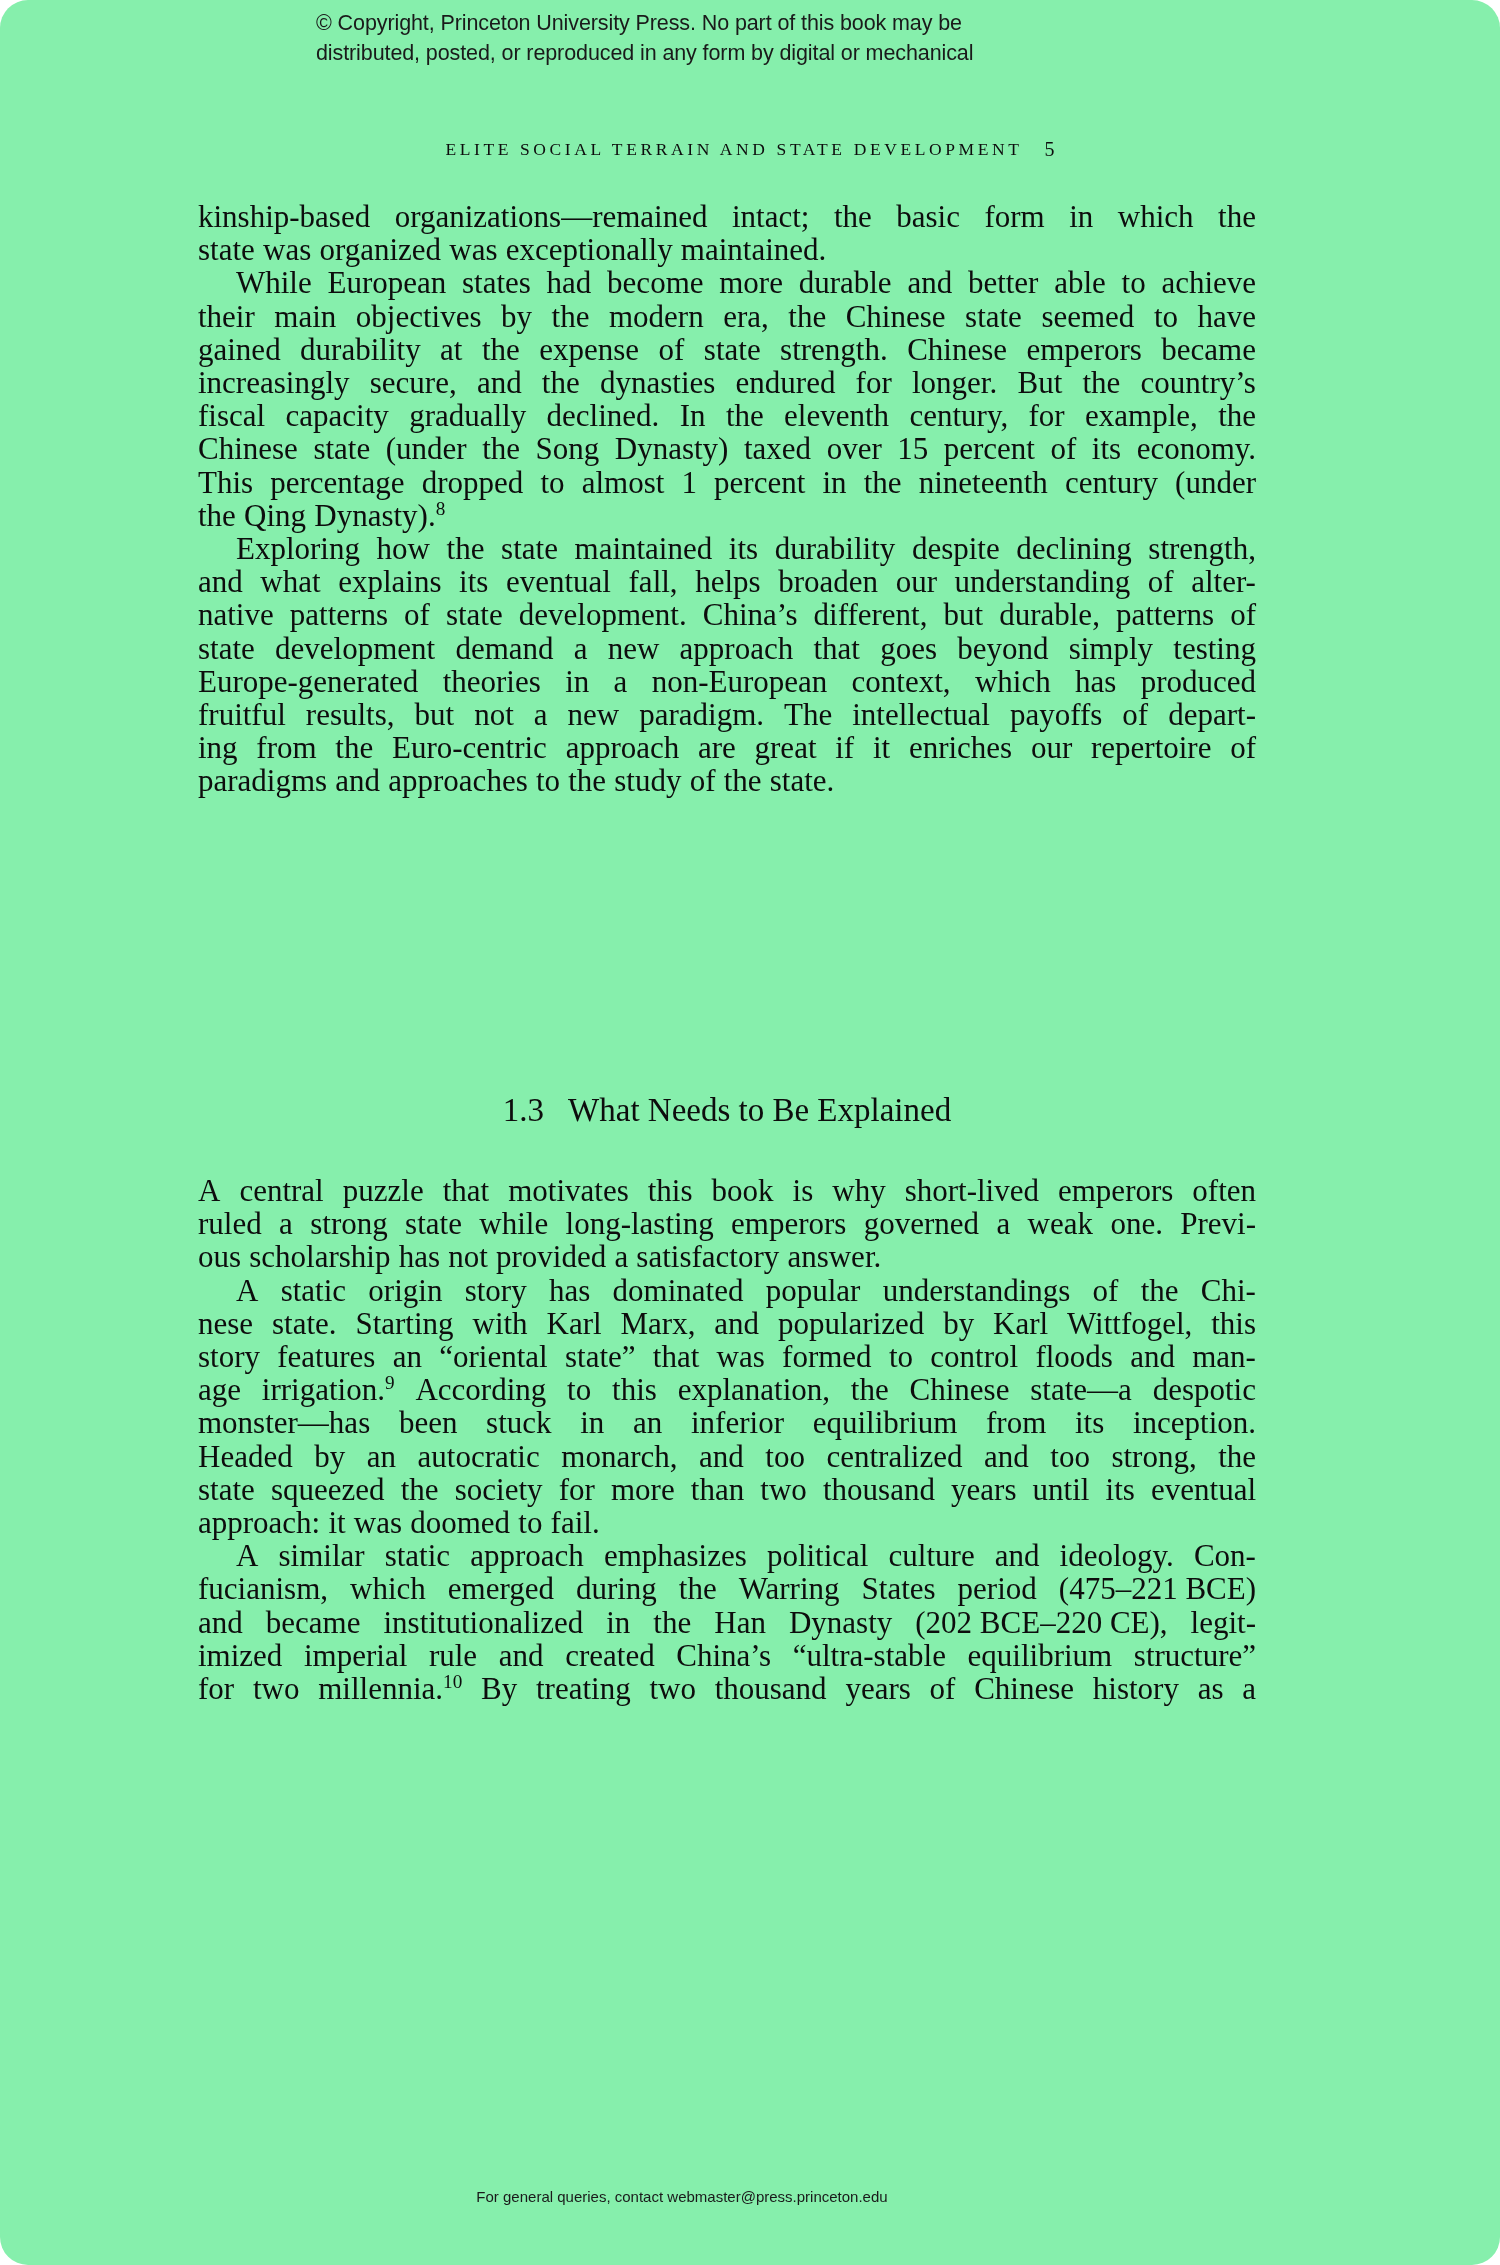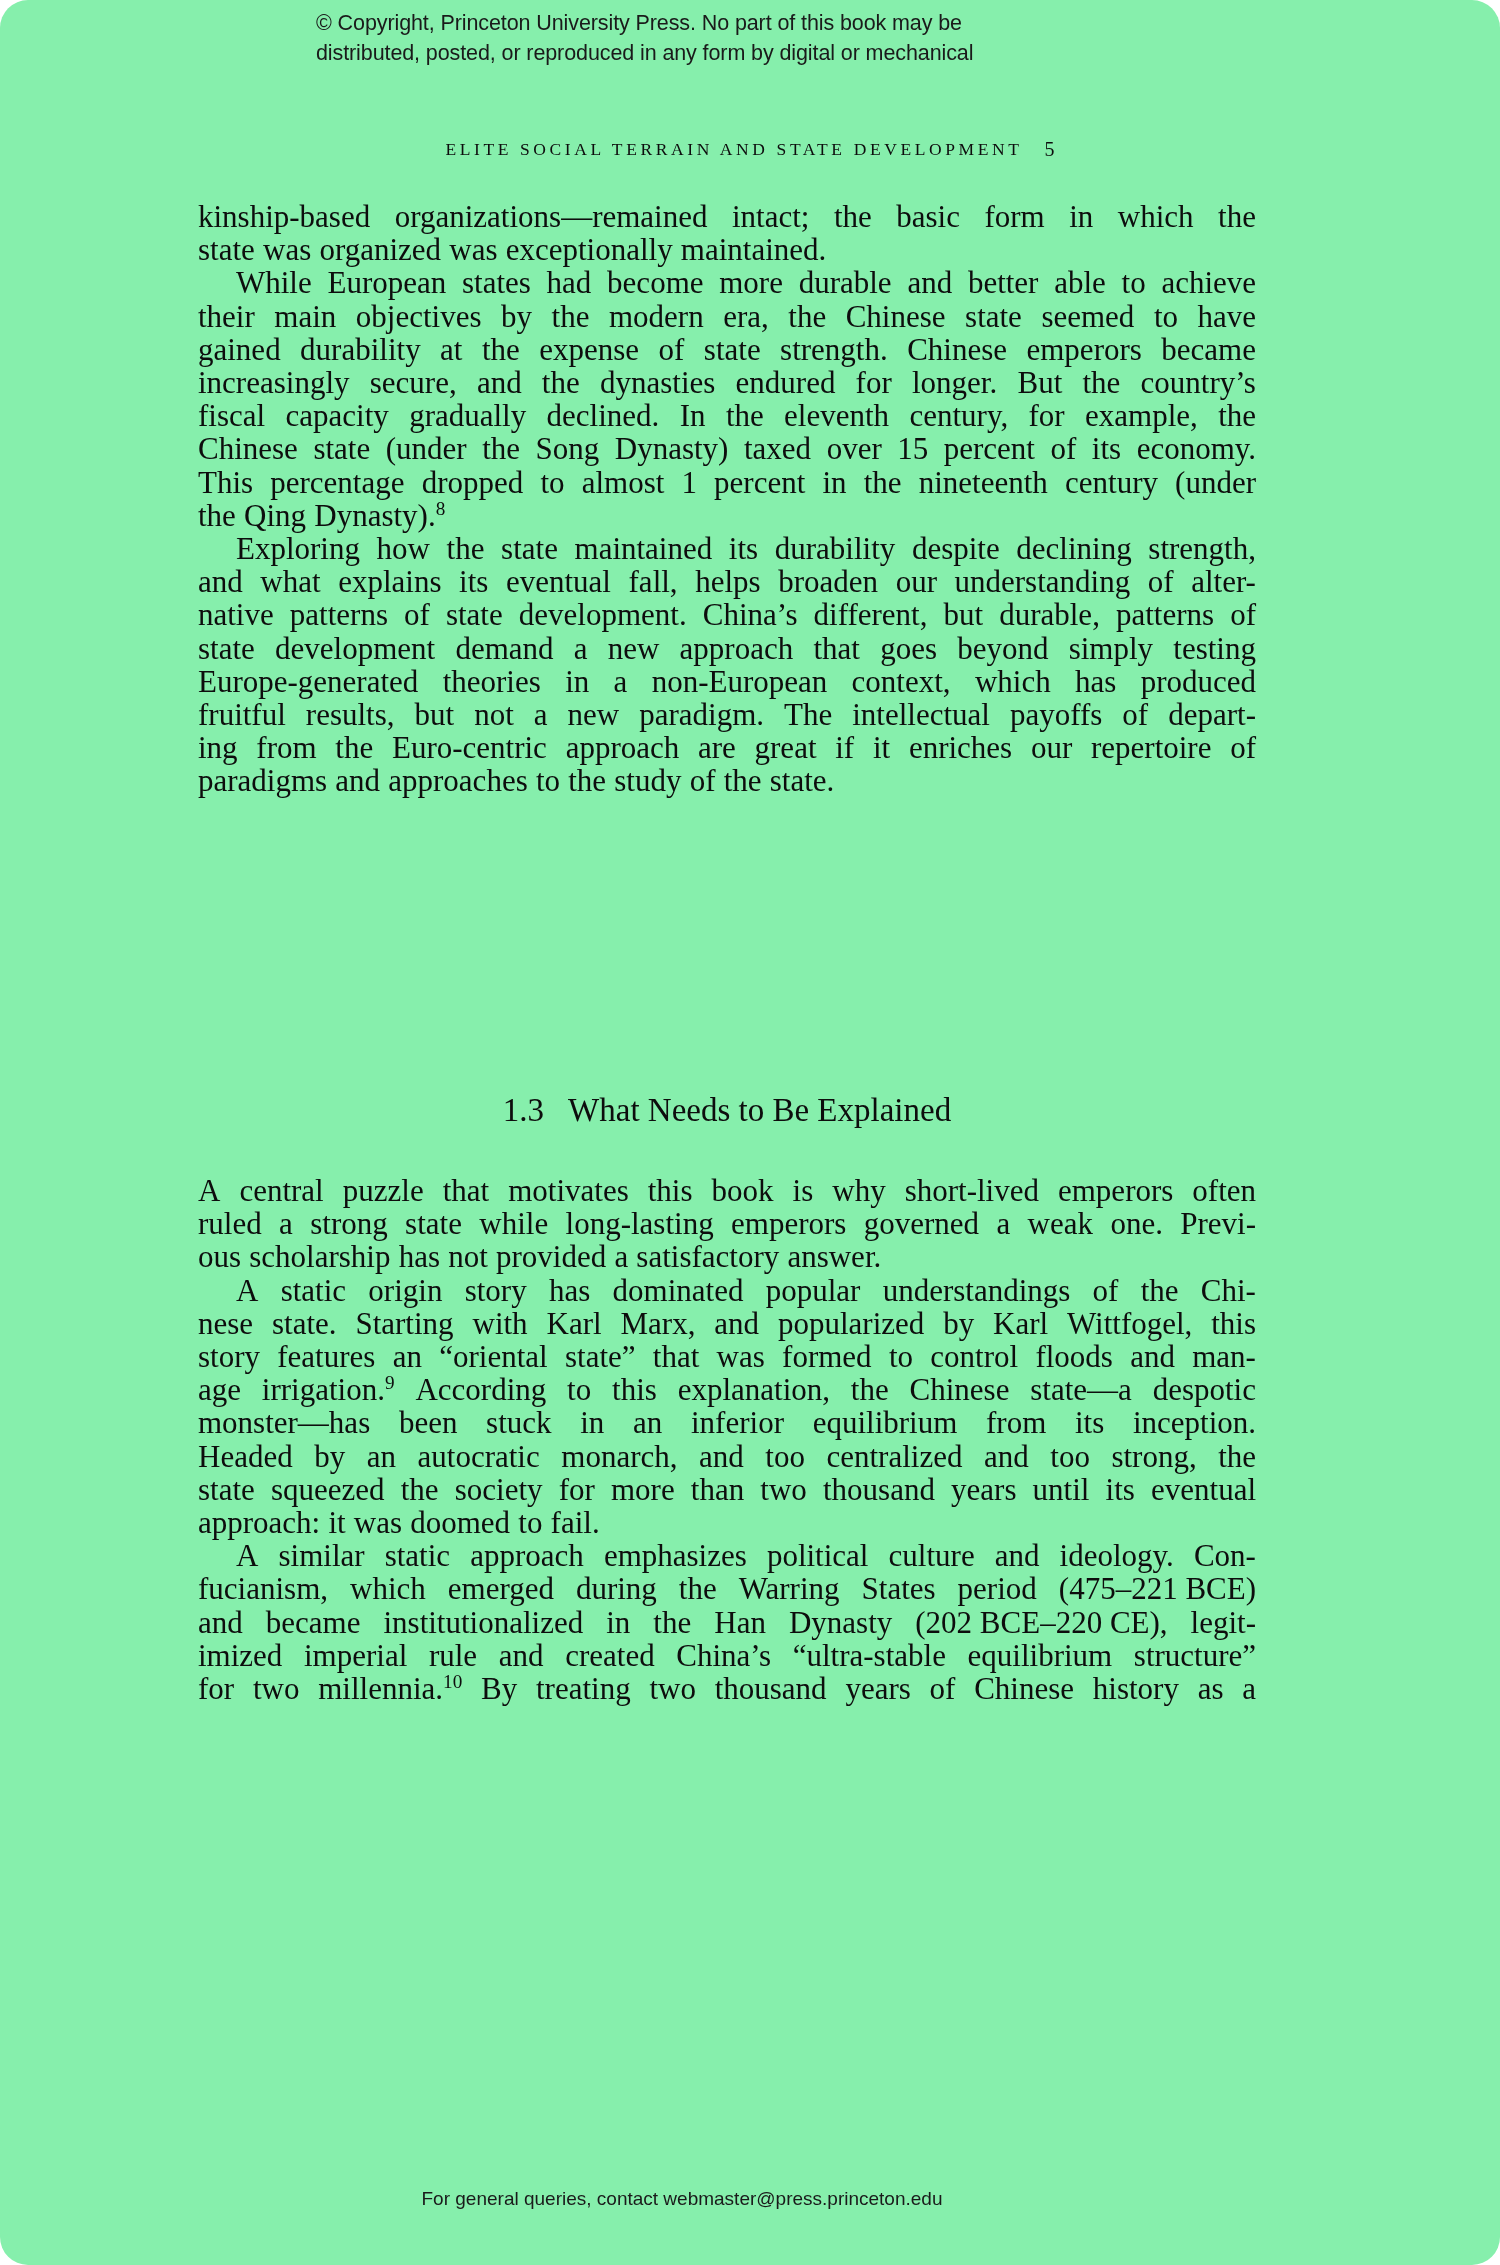--- a/index.html
+++ b/index.html
@@ -108,21 +108,21 @@
   .section-heading .sec-num { margin-right: 24px; }
 
   
   .footer-note {
     position: absolute;
     left: 0;
     top: 2188px;
     width: 1364px;
     text-align: center;
     font-family: "Liberation Sans", sans-serif;
-    font-size: 19px;
+    font-size: 15px;
     color: #1a1a1a;
   }
 </style>
 </head>
 <body>
 
 <div class="page">
 
   <div class="copyright-block">
     <div>© Copyright, Princeton University Press. No part of this book may be</div>

